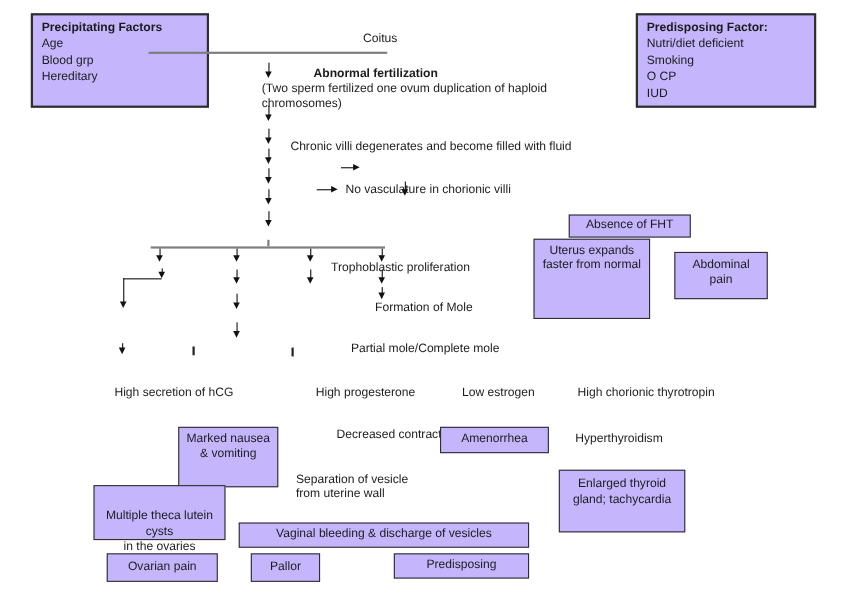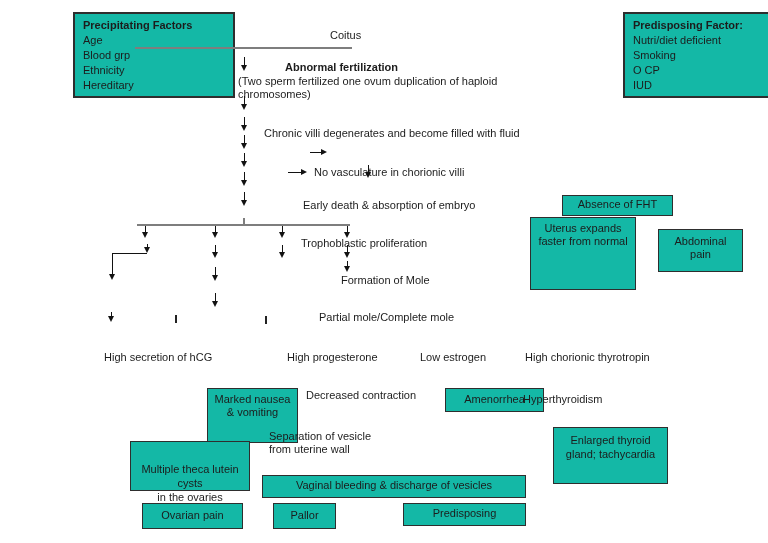--- a/index.html
+++ b/index.html
@@ -1,19 +1,19 @@
 <!DOCTYPE html>
 <html><head>
 <meta charset="utf-8">
 <style>
   html,body{margin:0;padding:0;background:#fff;}
   .canvas{position:relative;width:768px;height:543px;background:#ffffff;
           font-family:"Liberation Sans",sans-serif;font-size:11px;color:#1c1c1c;overflow:hidden;}
-  .box{position:absolute;border:1.5px solid #2e2e2e;background:#14b8a6;box-sizing:border-box;
-       text-align:center;line-height:13px;margin-left:45px;}
+  .box{position:absolute;border:1.5px solid #2e2e2e;background:#c4b5fd;box-sizing:border-box;
+       text-align:center;line-height:13px;}
   .box2{border-width:2px;text-align:left;line-height:15px;padding:4px 8px;}
   .box-title{font-weight:bold;}
   .txt{position:absolute;white-space:nowrap;line-height:13px;}
   .ctr{white-space:normal;}
   .b{font-weight:bold;}
   .va{position:absolute;width:0;border-left:1.4px solid #121212;}
   .va::after{content:"";position:absolute;left:-4.2px;bottom:-6px;
              border:3.5px solid transparent;border-top:6px solid #121212;}
   .ha{position:absolute;height:0;border-top:1.4px solid #121212;}
   .ha::after{content:"";position:absolute;right:-6px;top:-4.2px;
@@ -25,38 +25,36 @@
 </style>
 </head>
 <body>
 
 <div class="canvas">
 
   <div class="box box2" style="left:28px;top:12px;width:162px;height:86px;">
     <div class="box-title">Precipitating Factors</div>
     <div>Age</div>
     <div>Blood grp</div>
-    <div>Ethnicity</div>
     <div>Hereditary</div>
   </div>
 
   <div class="box box2" style="left:578px;top:12px;width:164px;height:86px;">
     <div class="box-title">Predisposing Factor:</div>
     <div>Nutri/diet deficient</div>
     <div>Smoking</div>
     <div>O CP</div>
     <div>IUD</div>
   </div>
 
   <div class="txt ctr" style="left:330px;top:29px;width:60px;">Coitus</div>
   <div class="txt ctr b" style="left:285px;top:61px;width:170px;">Abnormal fertilization</div>
   <div class="txt ctr" style="left:238px;top:75px;width:268px;">(Two sperm fertilized one ovum duplication of haploid chromosomes)</div>
   <div class="txt" style="left:264px;top:127px;">Chronic villi degenerates and become filled with fluid</div>
   <div class="txt" style="left:314px;top:166px;">No vasculature in chorionic villi</div>
-  <div class="txt" style="left:303px;top:199px;">Early death &amp; absorption of embryo</div>
   <div class="txt" style="left:301px;top:237px;">Trophoblastic proliferation</div>
   <div class="txt" style="left:341px;top:274px;">Formation of Mole</div>
   <div class="txt" style="left:319px;top:311px;">Partial mole/Complete mole</div>
 
   <div class="gl" style="left:135px;top:47px;width:217px;height:2px;"></div>
   <div class="gl" style="left:137px;top:224px;width:213px;height:2px;"></div>
   <div class="gl" style="left:243px;top:218px;width:1.5px;height:6px;"></div>
 
   <div class="va" style="left:244px;top:57px;height:11px;"></div>
   <div class="va" style="left:244px;top:96px;height:11px;"></div>

